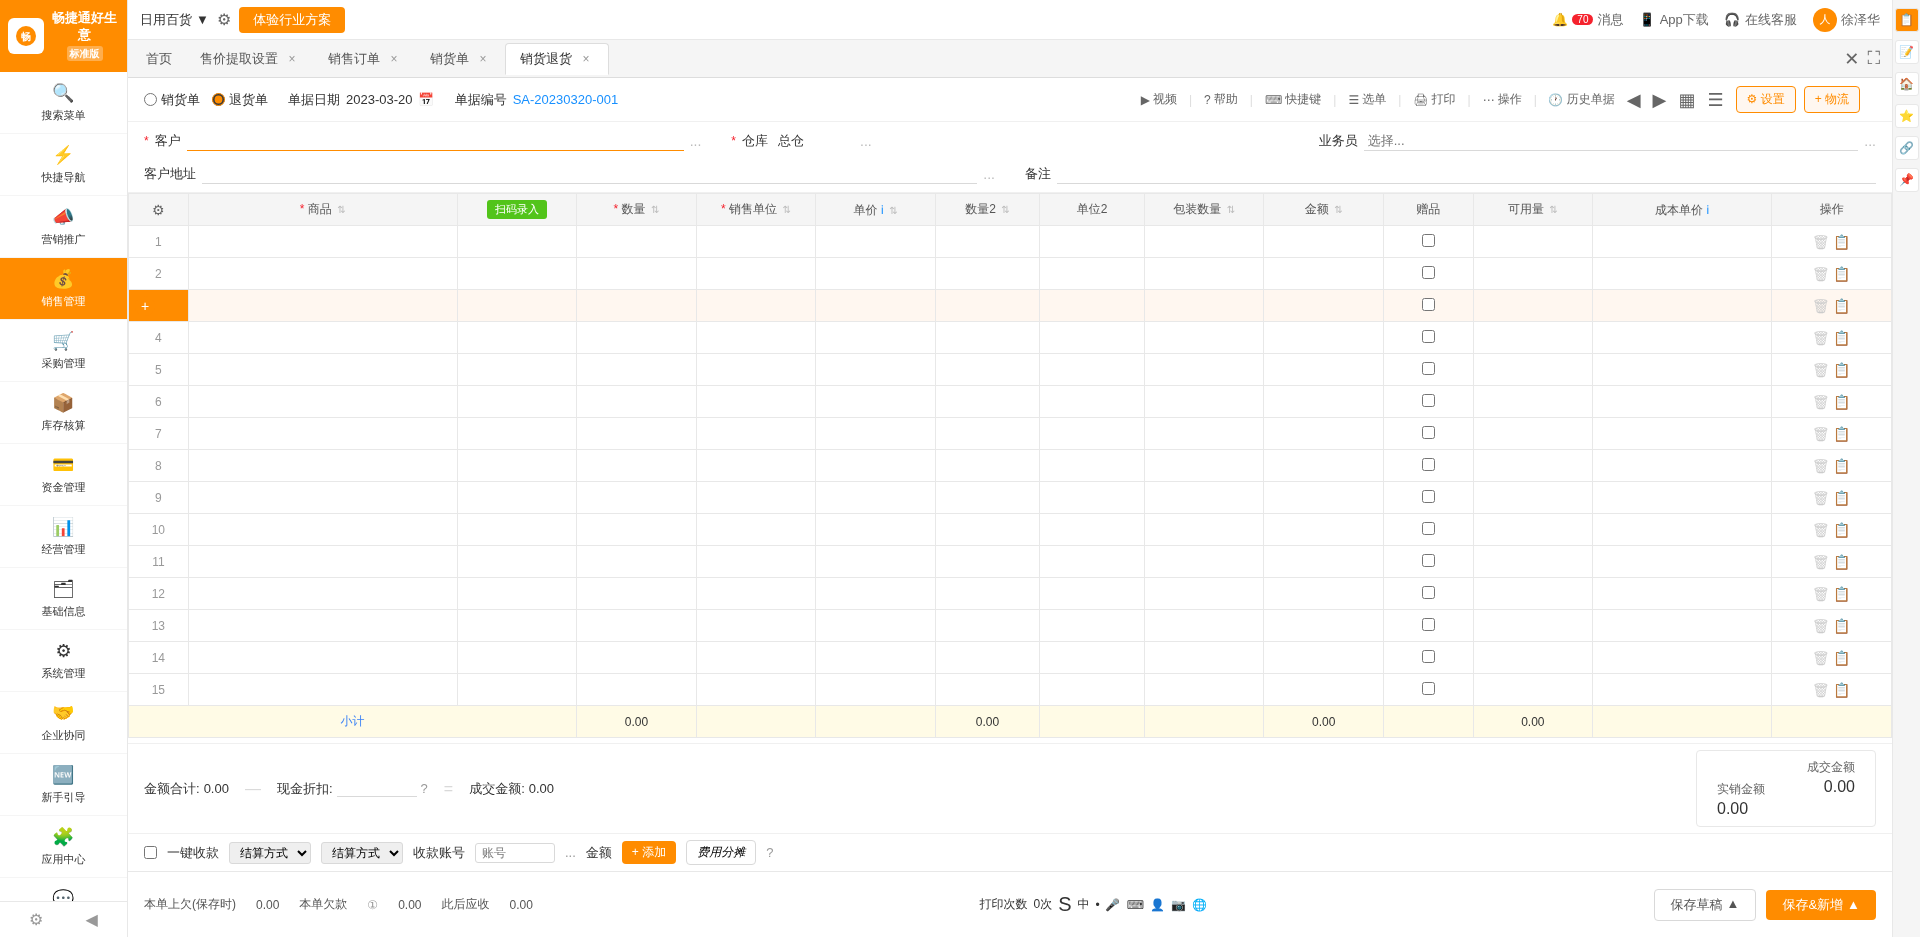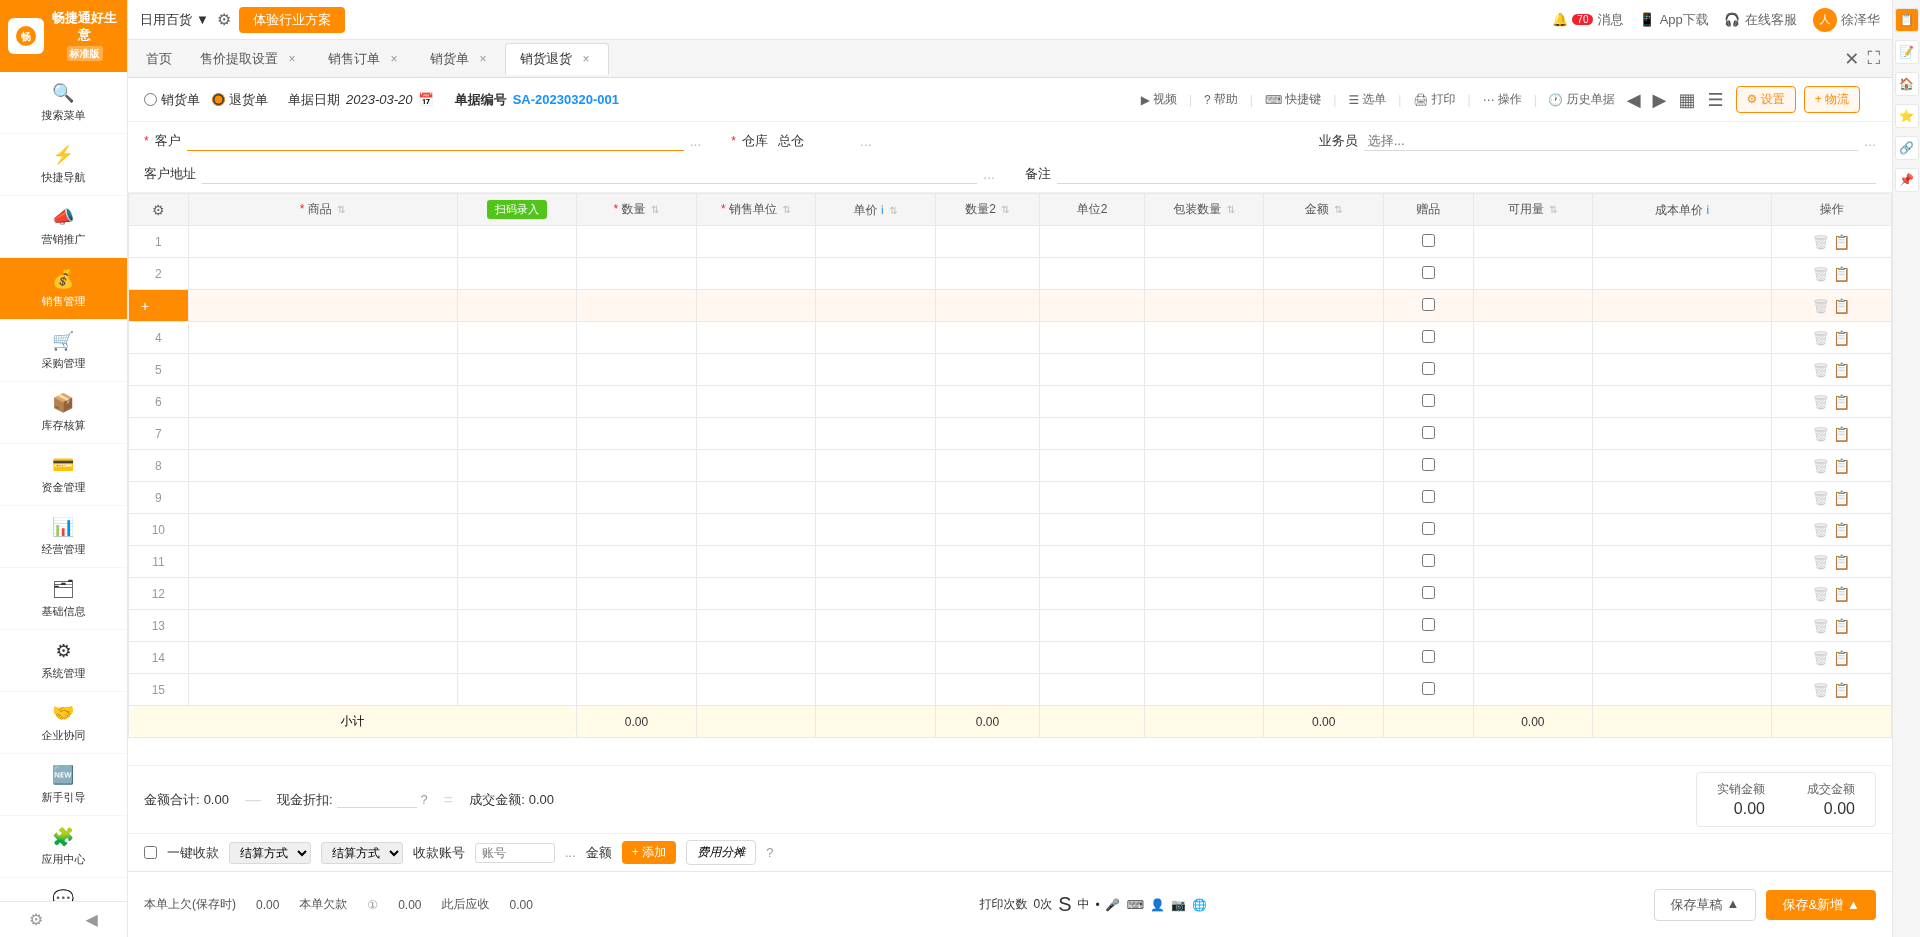--- a/index.html
+++ b/index.html
@@ -44,21 +44,21 @@
     
     .content { flex: 1; background: #fff; display: flex; flex-direction: column; overflow: hidden; }
 
     
     .form-topbar { padding: 8px 16px; display: flex; align-items: center; justify-content: space-between; border-bottom: 1px solid #f0f0f0; flex-shrink: 0; }
     .form-topbar-left { display: flex; align-items: center; gap: 20px; }
     .radio-group { display: flex; align-items: center; gap: 12px; }
     .radio-item { display: flex; align-items: center; gap: 4px; cursor: pointer; font-size: 13px; }
     .radio-item input[type="radio"] { accent-color: #ff8c00; }
     .doc-date { display: flex; align-items: center; gap: 6px; font-size: 13px; }
-    .doc-number { display: flex; align-items: center; gap: 6px; font-size: 13px; font-weight: bold; }
+    .doc-number { display: flex; align-items: center; gap: 6px; font-size: 13px; }
     .form-topbar-right { display: flex; align-items: center; gap: 12px; font-size: 12px; color: #666; }
     .form-topbar-right-item { display: flex; align-items: center; gap: 3px; cursor: pointer; }
     .nav-btn { font-size: 18px; color: #666; cursor: pointer; }
     .view-btn { font-size: 18px; color: #666; cursor: pointer; }
     .form-row { display: flex; align-items: center; gap: 30px; padding: 4px 16px; flex-shrink: 0; }
     .field-group { display: flex; align-items: center; gap: 6px; flex: 1; }
     .field-label { color: #333; font-size: 13px; white-space: nowrap; }
     .field-required { color: #f5222d; }
     .field-input { flex: 1; border: none; border-bottom: 1px solid #d9d9d9; padding: 2px 4px; font-size: 13px; outline: none; color: #333; min-width: 100px; }
     .field-dots { color: #bbb; cursor: pointer; font-size: 14px; }
@@ -79,21 +79,21 @@
     .row-num { color: #999; font-size: 12px; }
     .checkbox-cell { text-align: center; }
     .scan-input-btn { background: #52c41a; color: #fff; border: none; border-radius: 3px; padding: 2px 8px; font-size: 11px; cursor: pointer; }
     .add-row-btn { width: 20px; height: 20px; background: #ff8c00; color: #fff; border-radius: 50%; display: flex; align-items: center; justify-content: center; font-size: 14px; cursor: pointer; border: none; }
     .gear-icon-small { font-size: 14px; color: #666; cursor: pointer; }
     .sort-arrows { color: #bbb; font-size: 10px; margin-left: 2px; }
     .col-action { display: flex; align-items: center; justify-content: center; gap: 4px; }
     .icon-delete { color: #ccc; cursor: pointer; font-size: 14px; }
     .icon-copy { color: #ccc; cursor: pointer; font-size: 14px; }
     .subtotal-row td { background: #fffbe6; font-weight: 500; font-size: 12px; }
-    .subtotal-row td:first-child { color: #000000; border-radius: 11px; }
+    .subtotal-row td:first-child { color: #3b82f6; }
 
     
     .bottom-summary { border-top: 1px solid #f0f0f0; padding: 6px 16px; display: flex; align-items: center; gap: 16px; font-size: 13px; flex-shrink: 0; }
     .summary-item { display: flex; align-items: center; gap: 4px; }
     .summary-divider { color: #d9d9d9; font-size: 16px; }
     .summary-equals { color: #d9d9d9; font-size: 16px; }
     .summary-bold { font-weight: 500; }
     .summary-val { color: #333; font-weight: 500; }
 
     
@@ -267,21 +267,21 @@
             <input type="radio" name="doctype" style="">
             <span>销货单</span>
           </label>
           <label class="radio-item">
             <input type="radio" name="doctype" checked="" style="">
             <span>退货单</span>
           </label>
         </div>
         <div class="doc-date">
           <span>单据日期</span>
-          <span style="cursor:pointer;font-style:italic;">2023-03-20</span>
+          <span style="cursor:pointer;">2023-03-20</span>
           <span>📅</span>
         </div>
         <div class="doc-number">
           <span>单据编号</span>
           <span style="cursor:pointer; color:#1890ff;">SA-20230320-001</span>
         </div>
       </div>
       <div class="form-topbar-right">
         <span class="form-topbar-right-item">
           <span>▶</span>
@@ -778,21 +778,21 @@
         <input type="text" style="width: 80px; border-top: none; border-right: none; border-left: none; border-image: initial; border-bottom: 1px solid rgb(217, 217, 217); outline: none;">
         <span style="color:#999;">?</span>
       </div>
       <span class="summary-equals">=</span>
       <div class="summary-item">
         <span>成交金额:</span>
         <span class="summary-val summary-bold">0.00</span>
       </div>
 
       <div style="margin-left:auto; display:flex; gap:30px; background:#fff; border:1px solid #e8e8e8; border-radius:4px; padding:8px 20px;">
-        <div style="display:flex;flex-direction:column;align-items:flex-end;gap:2px;">
+        <div style="display:flex;flex-direction:column;gap:2px;margin-top:22px;">
           <span style="font-size:12px;color:#666;">实销金额</span>
           <span style="font-size:16px;font-weight:500;">0.00</span>
         </div>
         <div style="display:flex;flex-direction:column;align-items:flex-end;gap:2px;">
           <span style="font-size:12px;color:#666;margin-left:12px;">成交金额</span>
           <span style="font-size:16px;font-weight:500;">0.00</span>
         </div>
       </div>
     </div>
 

